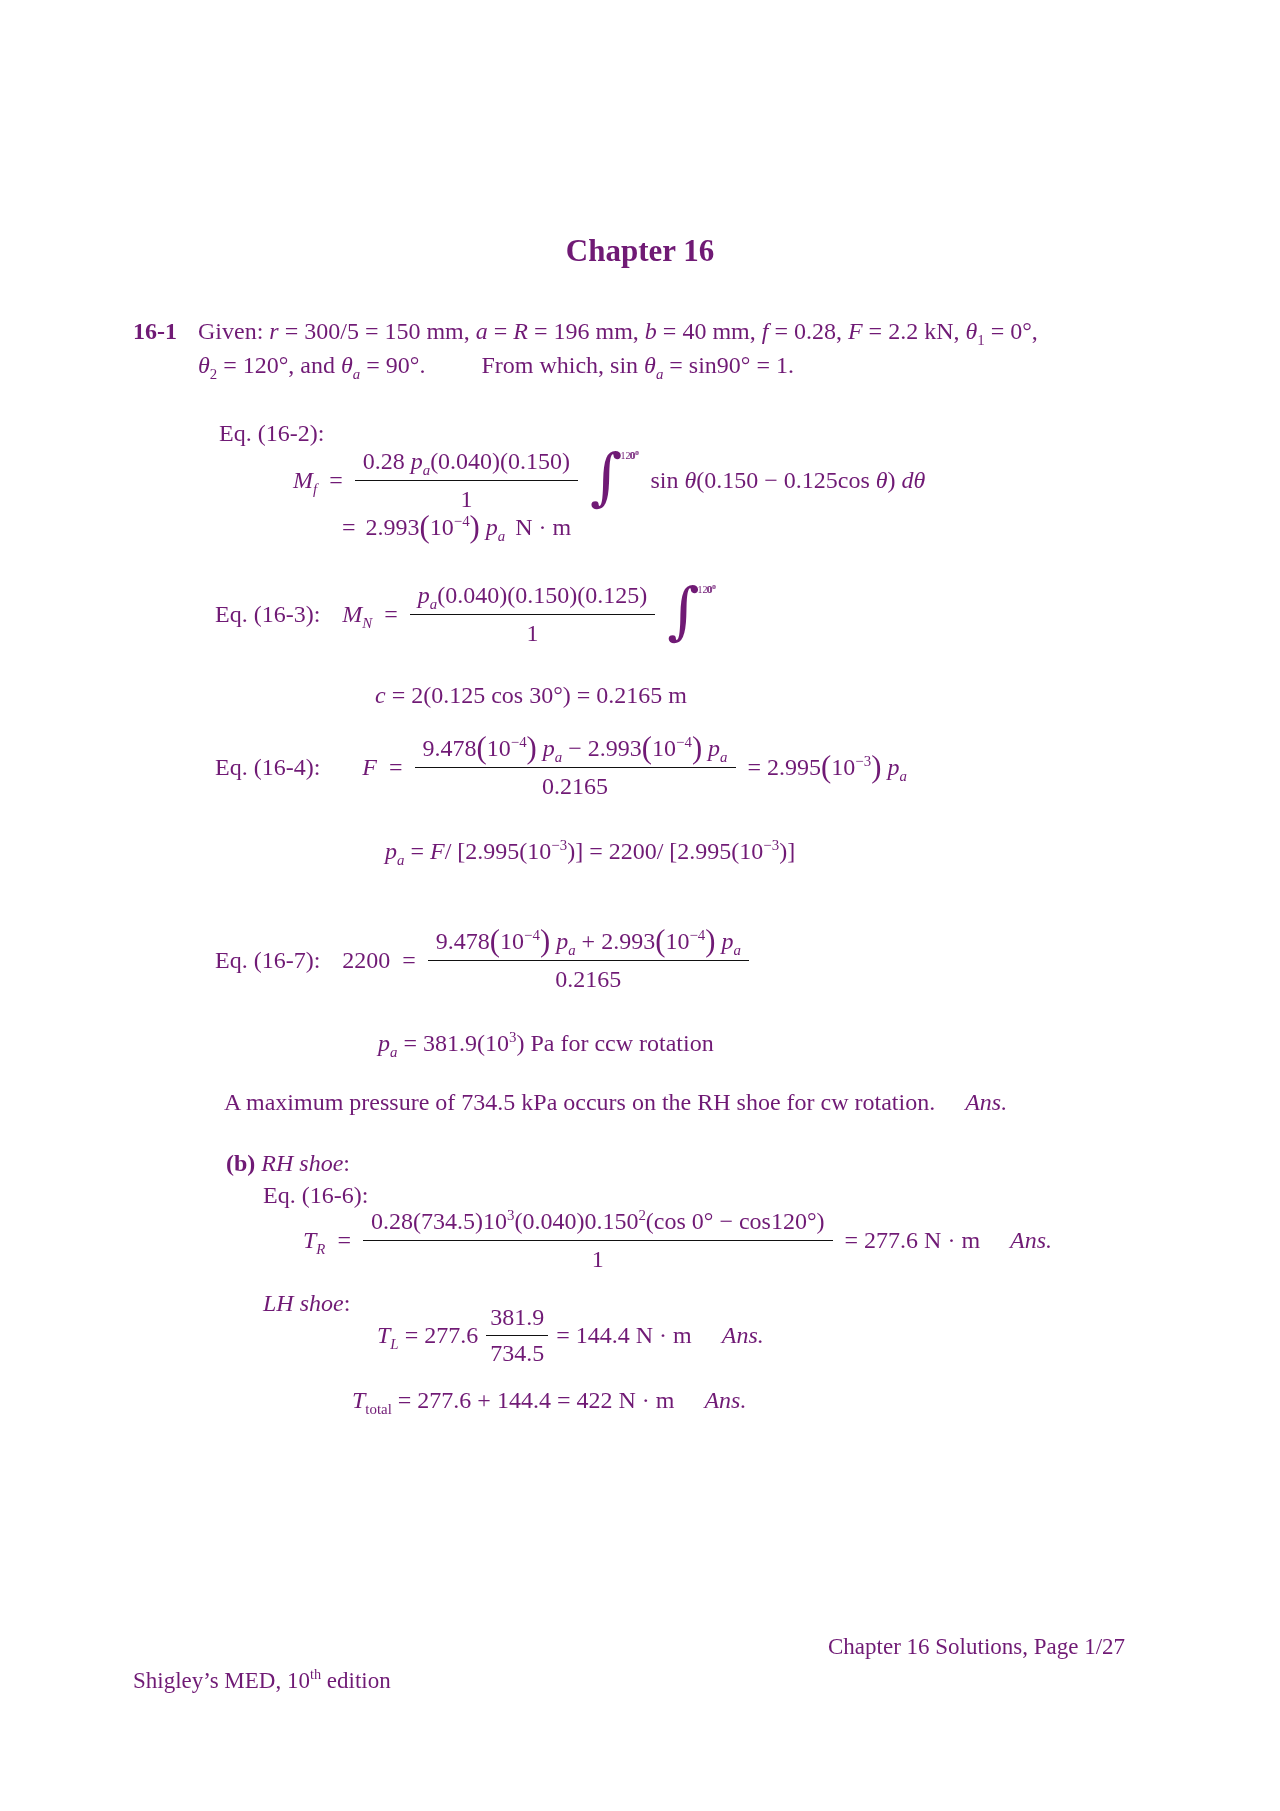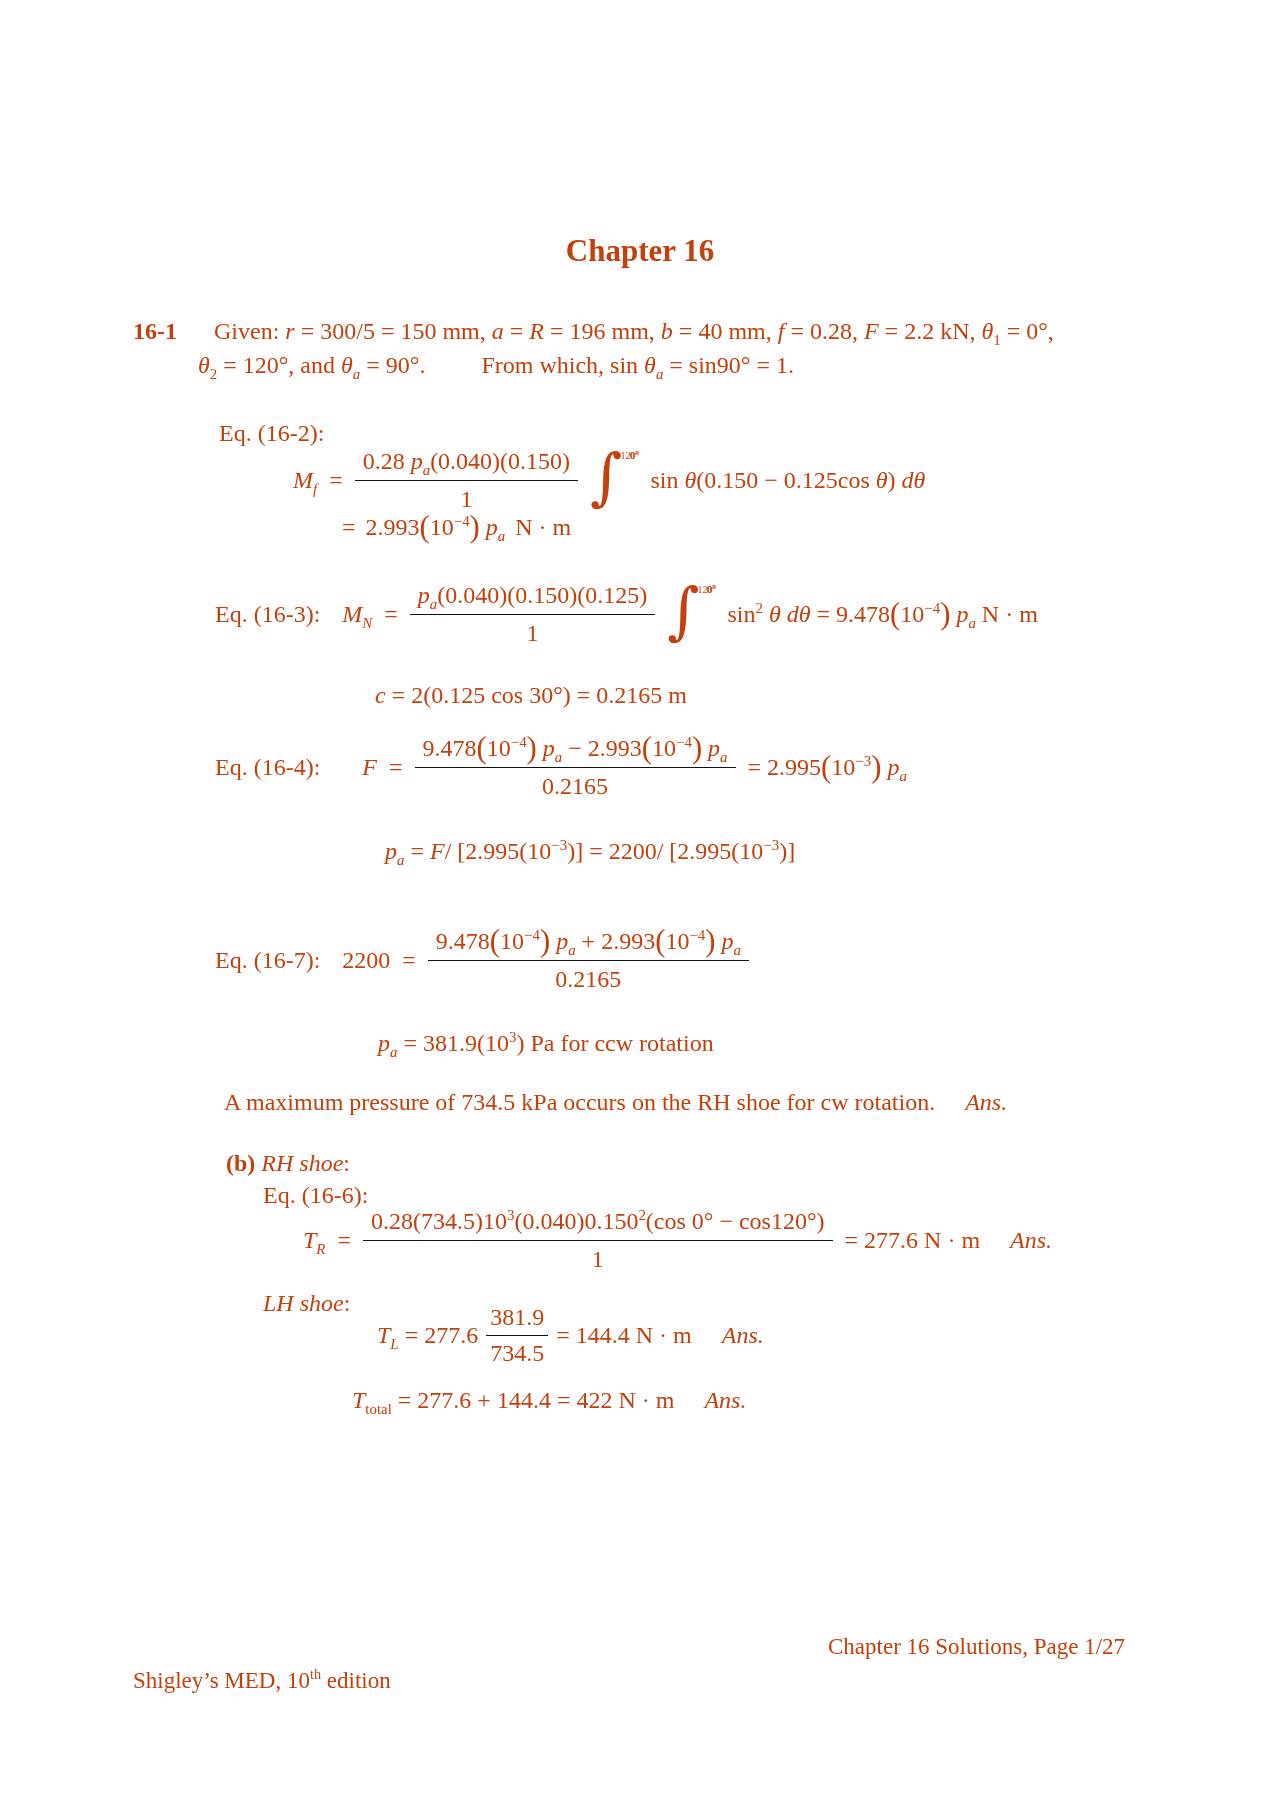--- a/index.html
+++ b/index.html
@@ -1,20 +1,20 @@
 <!DOCTYPE html>
 <html><head>
 <meta charset="utf-8">
 <style>
   * { margin:0; padding:0; box-sizing:border-box; }
   html,body { background:#ffffff; }
   .page {
     position:relative; width:1280px; height:1811px; background:#fff;
     font-family:"Liberation Serif","DejaVu Serif",serif;
-    color:#c2410c; font-size:24px; overflow:hidden;
+    color:#701a75; font-size:24px; overflow:hidden;
   }
   .abs { position:absolute; white-space:nowrap; line-height:1.25; }
   .row { display:flex; align-items:center; gap:12px; white-space:nowrap; }
   .title { font-weight:700; font-size:31px; text-align:center; width:100%; left:0; }
   .pnum { display:inline-block; width:65px; }
   .frac { display:inline-block; text-align:center; vertical-align:middle; }
   .frac .num { display:block; border-bottom:1.6px solid #111; padding:0 8px 4px; }
   .frac .den { display:block; padding:3px 8px 0; }
   .frac.tight .num { padding:0 4px 3px; }
   .frac.tight .den { padding:2px 4px 0; }
@@ -34,21 +34,21 @@
   .sp60 { display:inline-block; width:56px; }
   .footer { font-size:23px; }
 </style>
 </head>
 <body>
 
 <div class="page">
 
   <div class="abs title" style="top:232px;">Chapter 16</div>
 
-  <div class="abs row" style="left:133px; top:316px; gap:16px;">
+  <div class="abs row" style="left:133px; top:316px; gap:0;">
     <span class="b pnum">16-1</span>
     <span><span>Given: </span><span class="i">r</span><span> = 300/5 = 150 mm, </span><span class="i">a</span><span> = </span><span class="i">R</span><span> = 196 mm, </span><span class="i">b</span><span> = 40 mm, </span><span class="i">f</span><span> = 0.28, </span><span class="i">F</span><span> = 2.2 kN, </span><span class="i">θ</span><span class="sub">1</span><span> = 0°,</span></span>
   </div>
   <div class="abs" style="left:198px; top:350px;">
     <span><span class="i">θ</span><span class="sub">2</span><span> = 120°, and </span><span class="i">θ</span><span class="isub">a</span><span> = 90°.</span></span><span class="sp60"></span><span><span>From which, sin </span><span class="i">θ</span><span class="isub">a</span><span> = sin90° = 1.</span></span>
   </div>
 
   <div class="abs" style="left:219px; top:418px;">Eq. (16-2):</div>
   <div class="abs row" style="left:293px; top:446px;">
     <span><span class="i">M</span><span class="isub">f</span></span>
@@ -76,21 +76,20 @@
       <span class="num"><span class="i">p</span><span class="isub">a</span><span>(0.040)(0.150)(0.125)</span></span>
       <span class="den">1</span>
     </span>
     <span class="integral">
       <span class="int-sign">∫</span>
       <span class="int-bounds">
         <span class="int-hi">120°</span>
         <span class="int-lo">0°</span>
       </span>
     </span>
-    <span><span>sin</span><span class="sup">2</span><span> </span><span class="i">θ</span><span> </span><span class="i">dθ</span><span> = 9.478</span><span class="bp">(</span><span>10</span><span class="sup">−4</span><span class="bp">)</span><span> </span><span class="i">p</span><span class="isub">a</span><span> N · m</span></span>
   </div>
 
   <div class="abs" style="left:375px; top:680px;text-align:center;"><span class="i">c</span><span> = 2(0.125 cos 30°) = 0.2165 m</span></div>
 
   <div class="abs row" style="left:215px; top:733px;">
     <span>Eq. (16-4):</span>
     <span class="ml1"><span class="i">F</span></span>
     <span>=</span>
     <span class="frac">
       <span class="num"><span>9.478</span><span class="bp">(</span><span>10</span><span class="sup">−4</span><span class="bp">)</span><span> </span><span class="i">p</span><span class="isub">a</span><span> − 2.993</span><span class="bp">(</span><span>10</span><span class="sup">−4</span><span class="bp">)</span><span> </span><span class="i">p</span><span class="isub">a</span></span>

